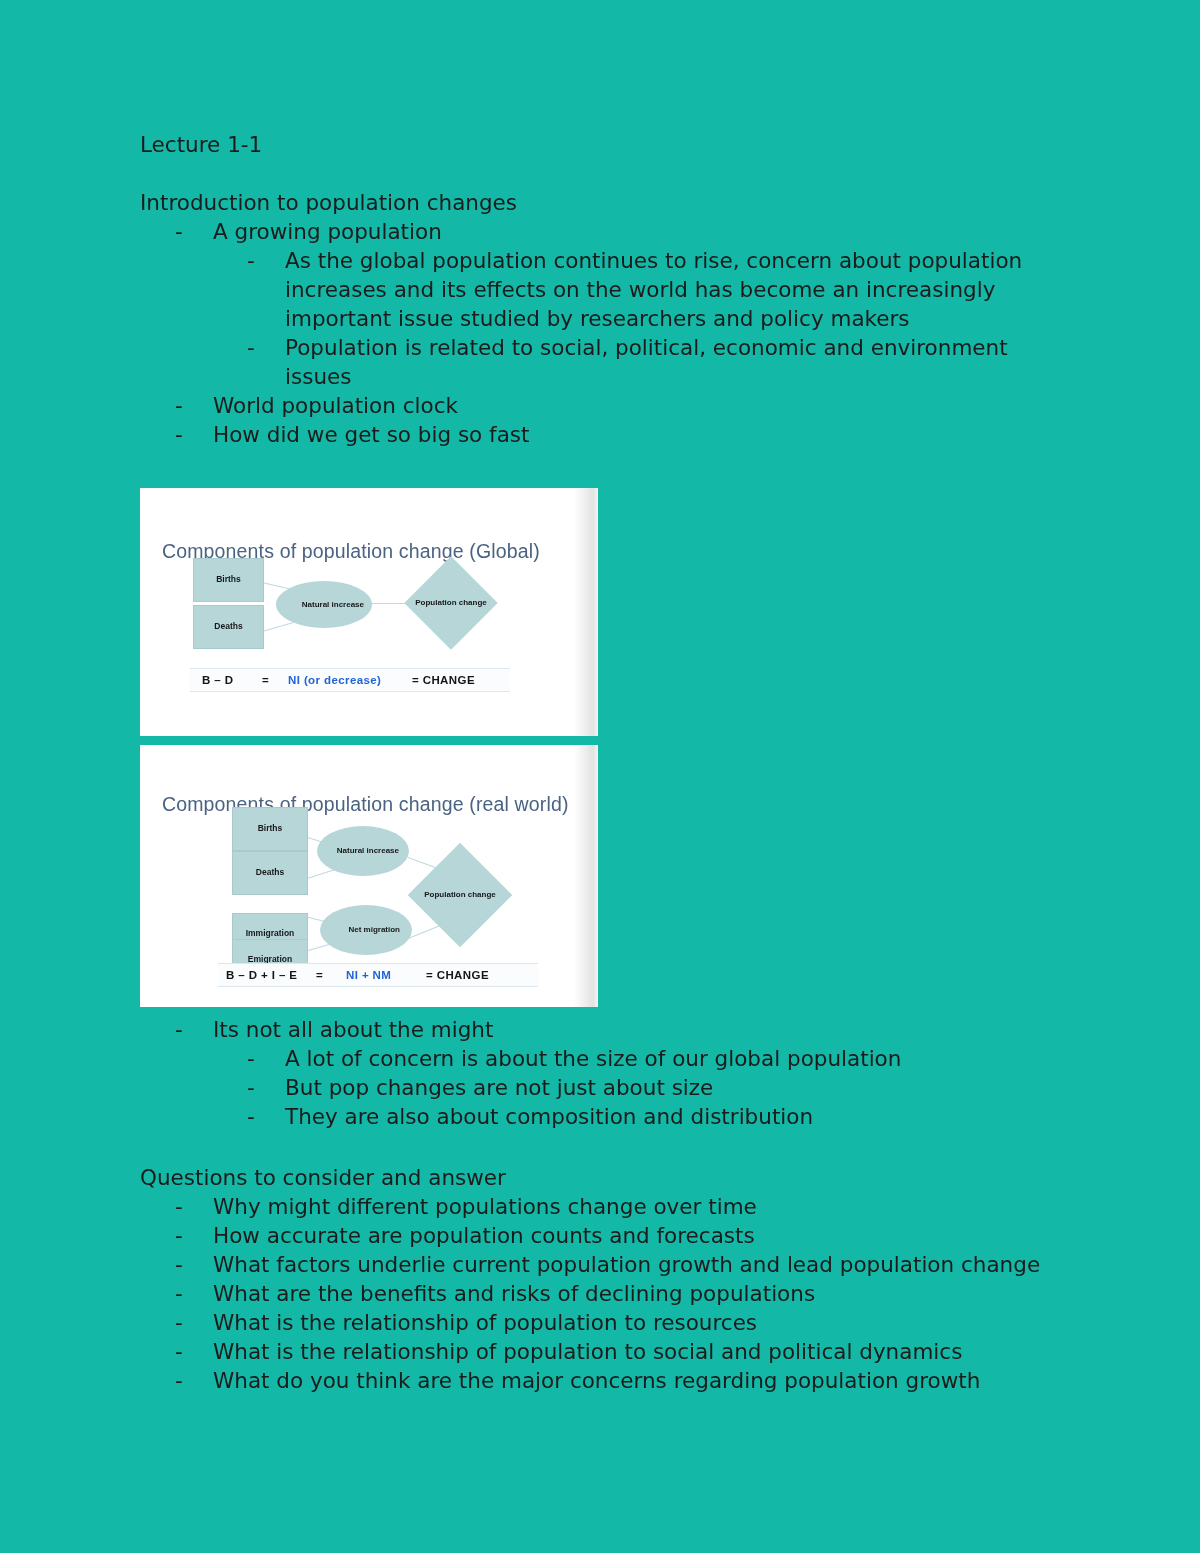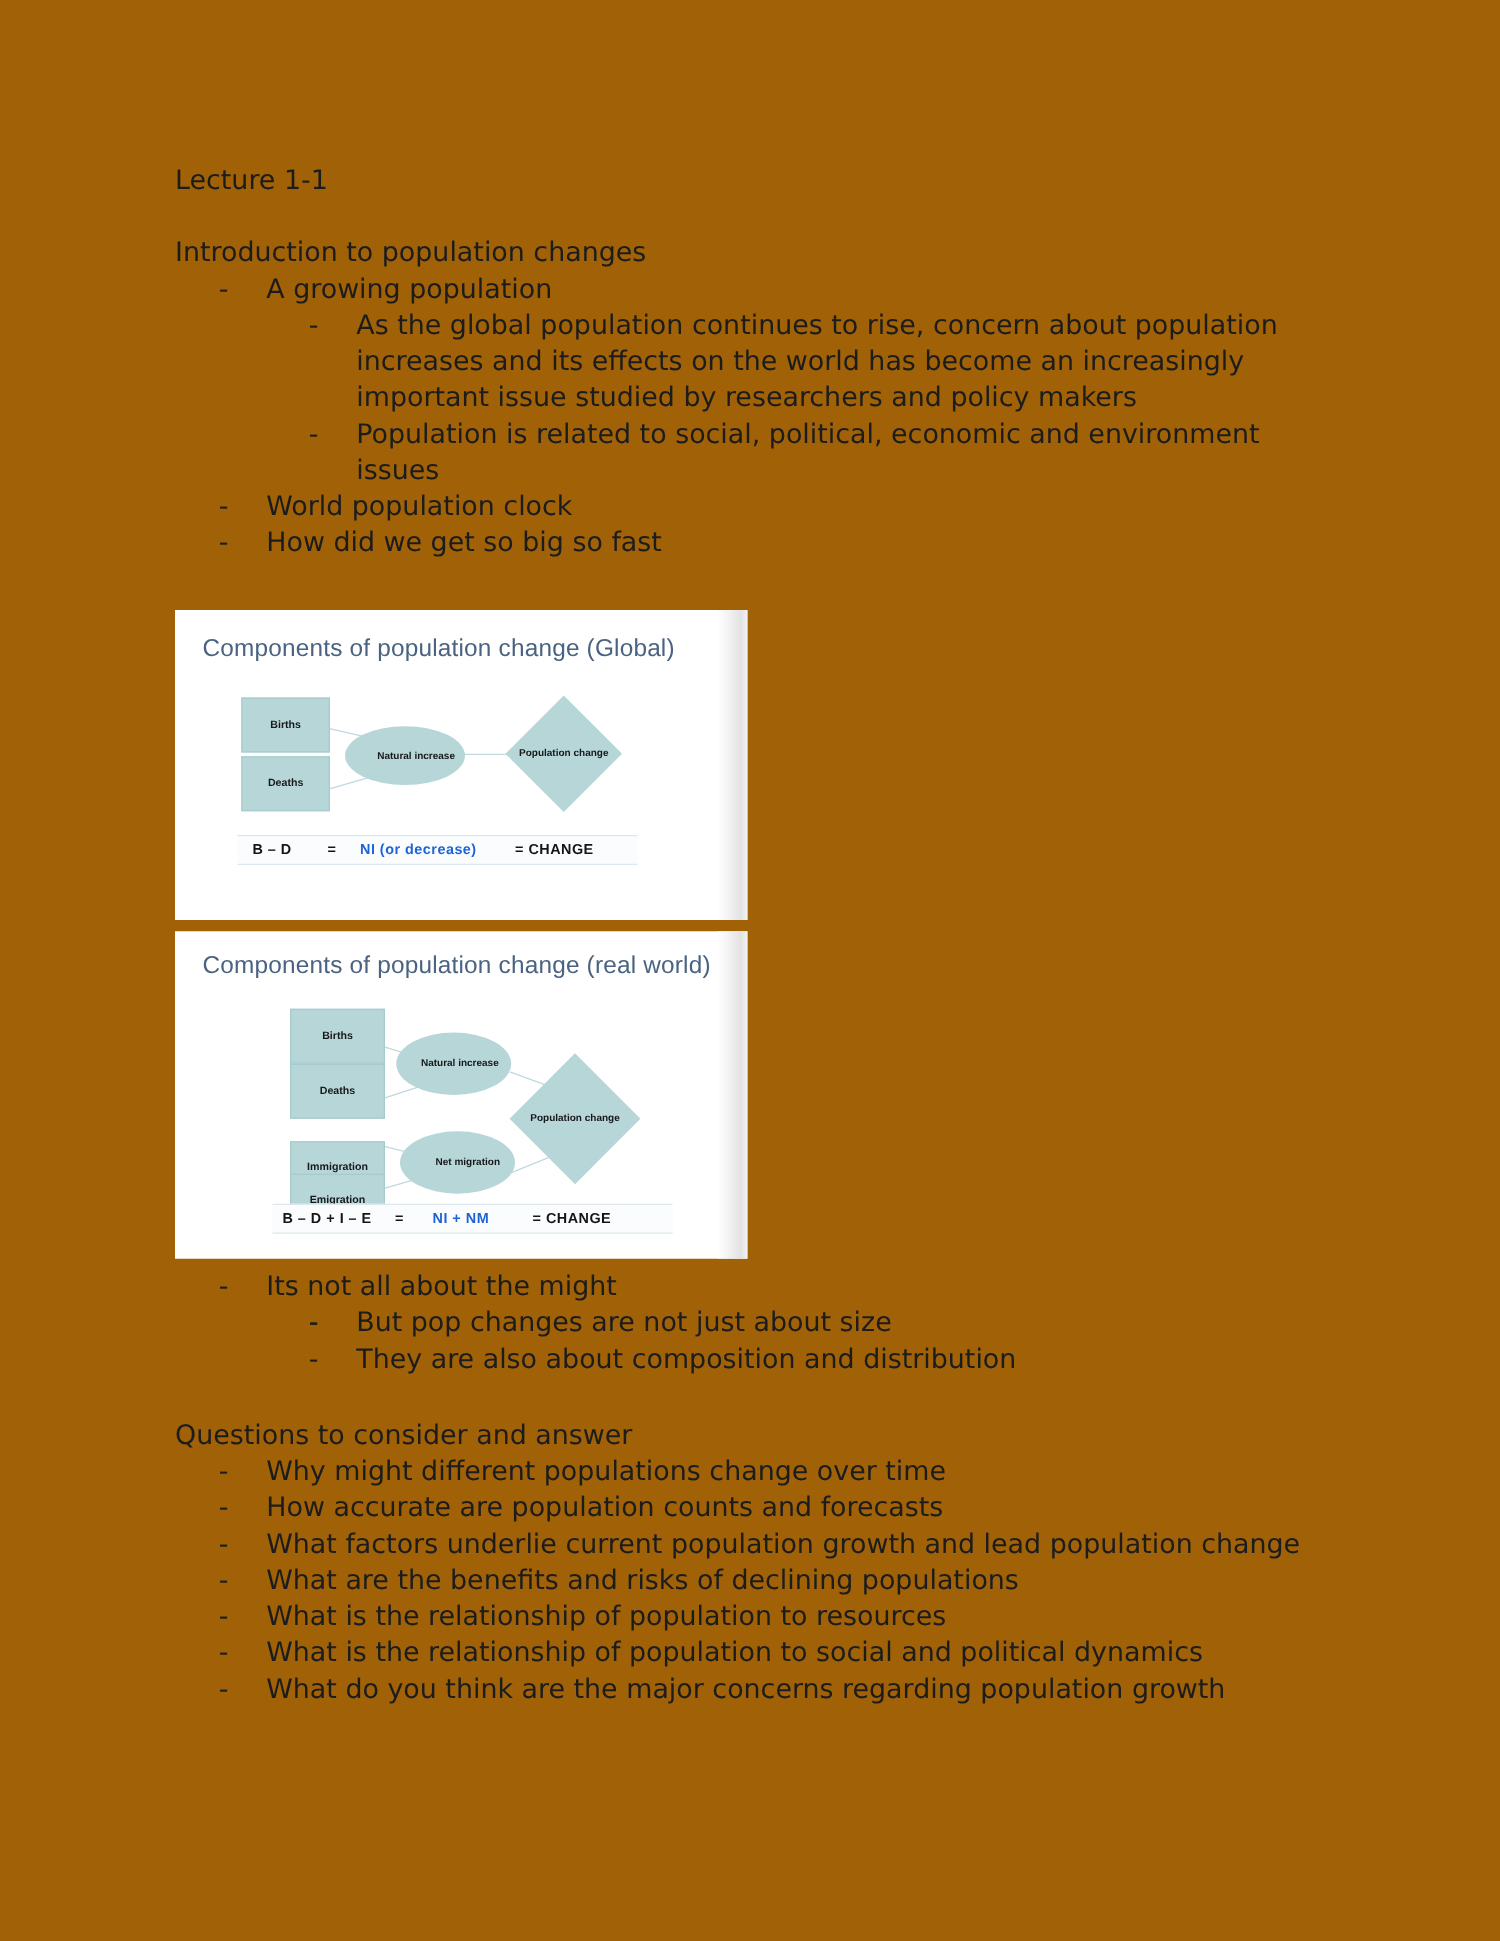--- a/index.html
+++ b/index.html
@@ -12,21 +12,21 @@
     height: 1553px;
     position: relative;
     font-family: "DejaVu Sans", sans-serif;
     color: #1a1a1a;
     overflow: hidden;
   }
 
   .page {
     position: absolute;
     inset: 0;
-    background: #a16207;
+    background: #14b8a6;
   }
 
   .content {
     position: absolute;
     left: 140px;
     top: 130px;
     width: 940px;
   }
   .heading {
     font-size: 21.5px;
@@ -76,20 +76,21 @@
     background: linear-gradient(to right, #ffffff 0%, #f3f3f3 35%, #e2e2e2 78%, #f4f4f4 100%);
     pointer-events: none;
   }
   .slide-title {
     position: absolute;
     font-family: "Liberation Sans", sans-serif;
     color: #4a6382;
     font-size: 19.5px;
     letter-spacing: 0.15px;
     white-space: nowrap;
+    margin-top: 32px;
   }
 
   .shape-box {
     position: absolute;
     background: #b6d6d8;
     border: 1px solid #a7cbcd;
     display: flex;
     align-items: center;
     justify-content: center;
     font-family: "Liberation Sans", sans-serif;
@@ -266,20 +267,21 @@
       </div>
     </div>
 
     <ul class="bullets" style="margin-top:8px;">
       <li class="lvl1">
         <span class="dash">-</span>
         <span class="txt">Its not all about the might</span>
       </li>
       <li class="lvl2">
         <span class="dash">-</span>
+        <span class="txt">A lot of concern is about the size of our global population</span>
       </li>
       <li class="lvl2">
         <span class="dash">-</span>
         <span class="txt">But pop changes are not just about size</span>
       </li>
       <li class="lvl2">
         <span class="dash">-</span>
         <span class="txt">They are also about composition and distribution</span>
       </li>
     </ul>

